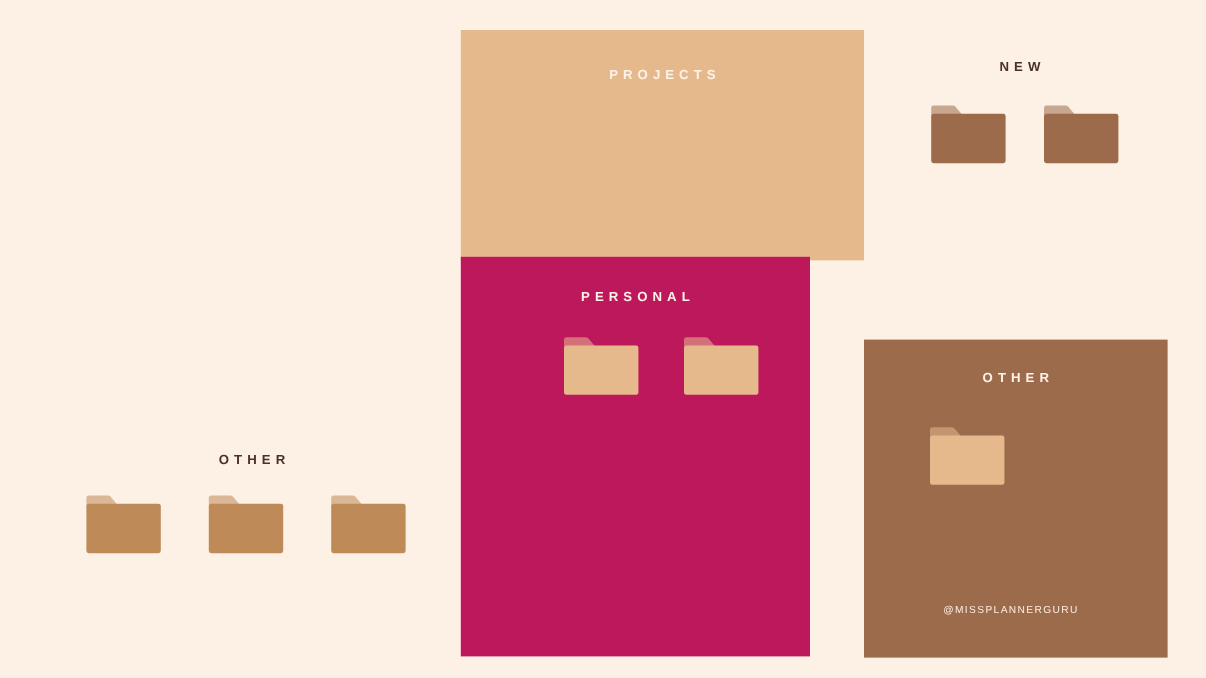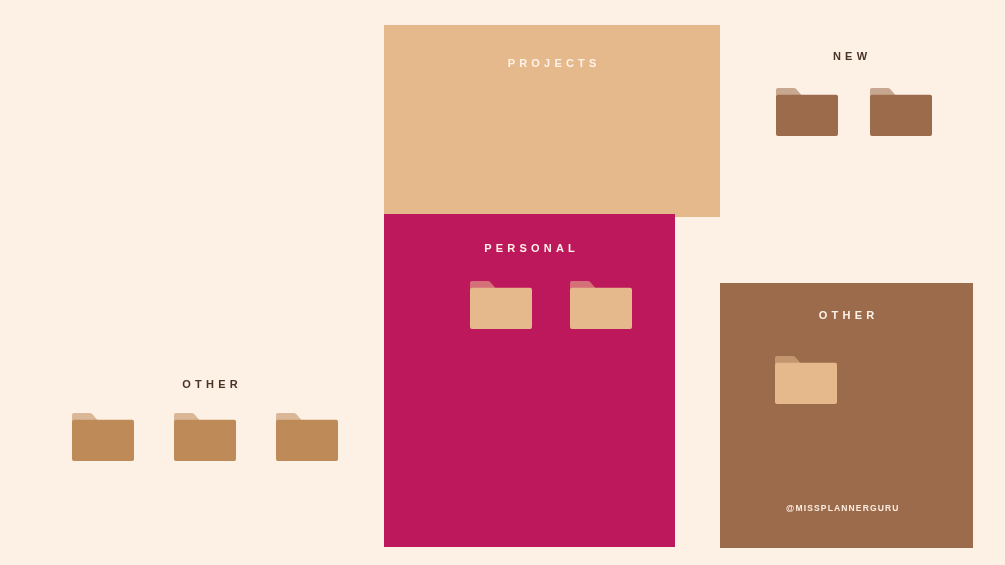--- a/index.html
+++ b/index.html
@@ -51,21 +51,21 @@
     display: block;
     width: 100%;
     height: 100%;
     overflow: visible;
   }
 
   
   .watermark {
     position: absolute;
     font-size: 8.5px;
-    font-weight: 700;
+    font-weight: 400;
     letter-spacing: 1.15px;
     color: #FBEDE0;
     white-space: nowrap;
     font-family: "Liberation Sans", sans-serif;
   }
 
   
   .group {
     position: absolute;
   }

